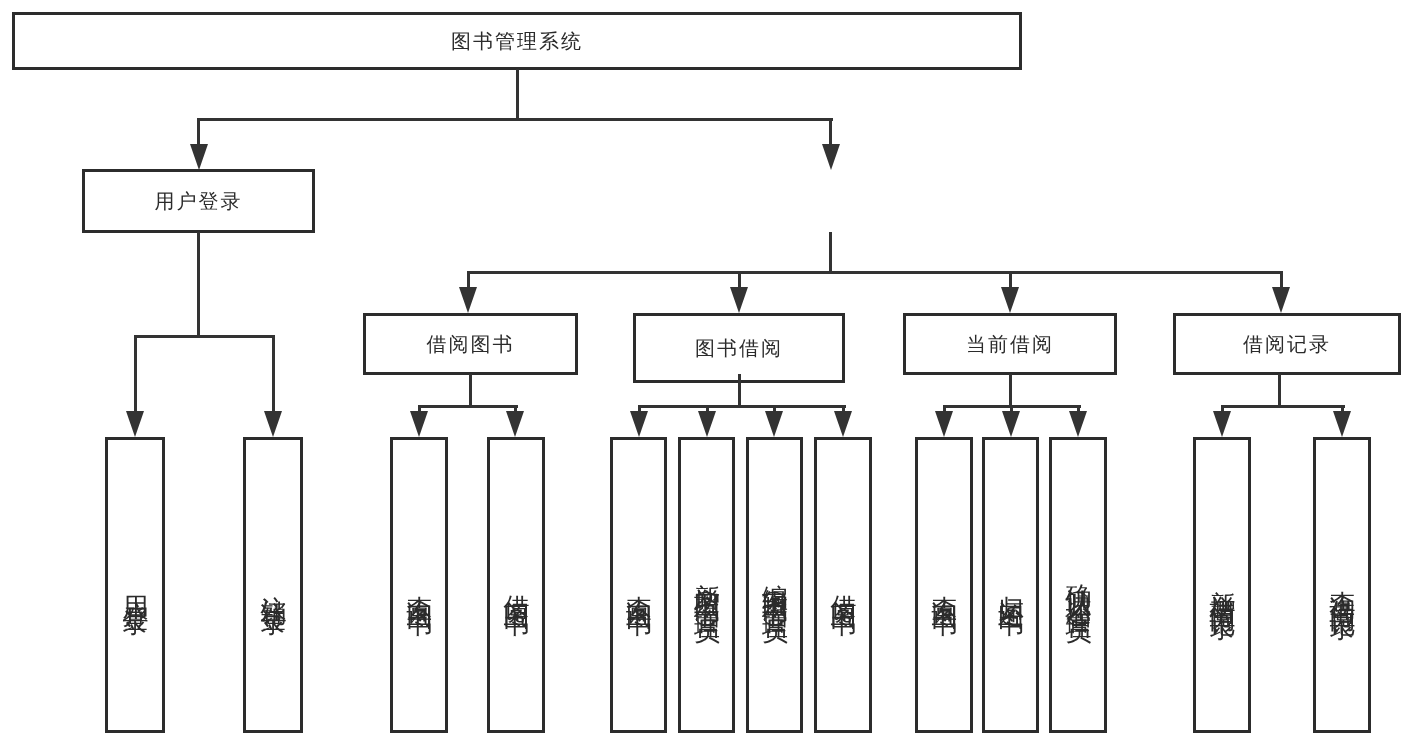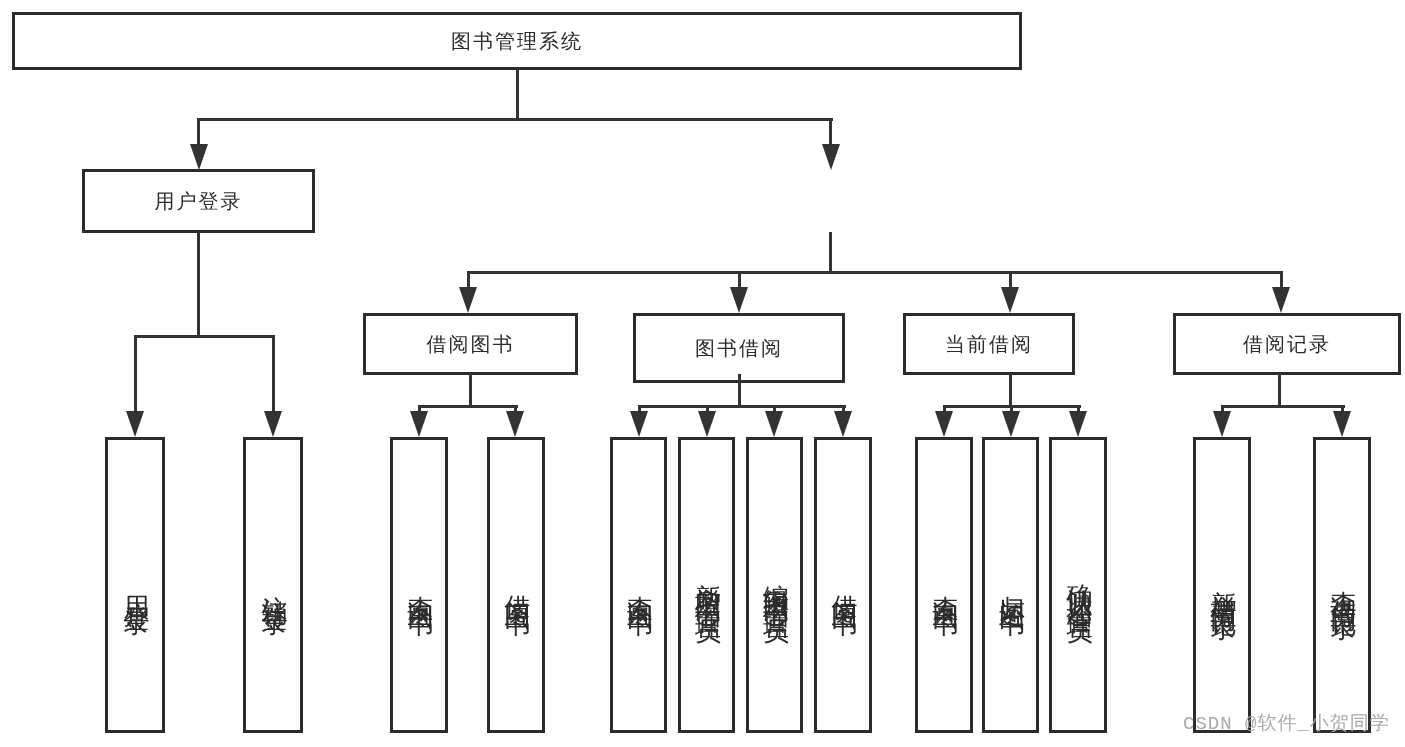--- a/index.html
+++ b/index.html
@@ -1,18 +1,18 @@
 <!DOCTYPE html>
 <html><head>
 <meta charset="utf-8">
 <style>
   html,body{margin:0;padding:0;background:#ffffff;}
   .canvas{
     position:relative;width:1405px;height:747px;background:#ffffff;overflow:hidden;
-    font-family:Liberation Mono, monospace;color:#2b2b2b;
+    font-family:Liberation Serif, serif;color:#2b2b2b;
   }
   .box{
     position:absolute;background:#ffffff;border:3px solid #2c2c2c;box-sizing:border-box;
     display:flex;align-items:center;justify-content:center;
   }
   .hbox{font-size:20px;letter-spacing:2px;font-weight:400;}
   .vbox span{
     writing-mode:vertical-rl;text-orientation:mixed;
     font-size:26px;letter-spacing:5px;line-height:1;white-space:nowrap;
   }
@@ -31,21 +31,21 @@
 <body>
 
 <div class="canvas">
 
   <div class="box hbox" style="left:12px;top:12px;width:1010px;height:58px">图书管理系统</div>
 
   <div class="box hbox" style="left:82px;top:169px;width:233px;height:64px">用户登录</div>
 
   <div class="box hbox" style="left:363px;top:313px;width:215px;height:62px">借阅图书</div>
   <div class="box hbox" style="left:633px;top:313px;width:212px;height:70px">图书借阅</div>
-  <div class="box hbox" style="left:903px;top:313px;width:172px;height:62px">当前借阅</div>
+  <div class="box hbox" style="left:903px;top:313px;width:214px;height:62px">当前借阅</div>
   <div class="box hbox" style="left:1173px;top:313px;width:228px;height:62px">借阅记录</div>
 
   <div class="box vbox" style="left:105px;top:437px;width:60px;height:296px">
     <span>用户登录</span>
     </div>
   <div class="box vbox" style="left:243px;top:437px;width:60px;height:296px">
     <span>注销登录</span>
     </div>
 
   <div class="box vbox" style="left:390px;top:437px;width:58px;height:296px">
@@ -137,15 +137,14 @@
   <div class="vline" style="left:1077px;top:407px;width:3px;height:8px"></div>
   <div class="arrow" style="left:1069px;top:411px"></div>
 
   <div class="vline" style="left:1278px;top:374px;width:3px;height:34px"></div>
   <div class="hline" style="left:1221px;top:405px;width:124px;height:3px"></div>
   <div class="vline" style="left:1221px;top:407px;width:3px;height:8px"></div>
   <div class="arrow" style="left:1213px;top:411px"></div>
   <div class="vline" style="left:1341px;top:407px;width:3px;height:8px"></div>
   <div class="arrow" style="left:1333px;top:411px"></div>
 
-  <div class="watermark">CSDN @软件_小贺同学</div>
 
 </div>
 
 </body></html>

